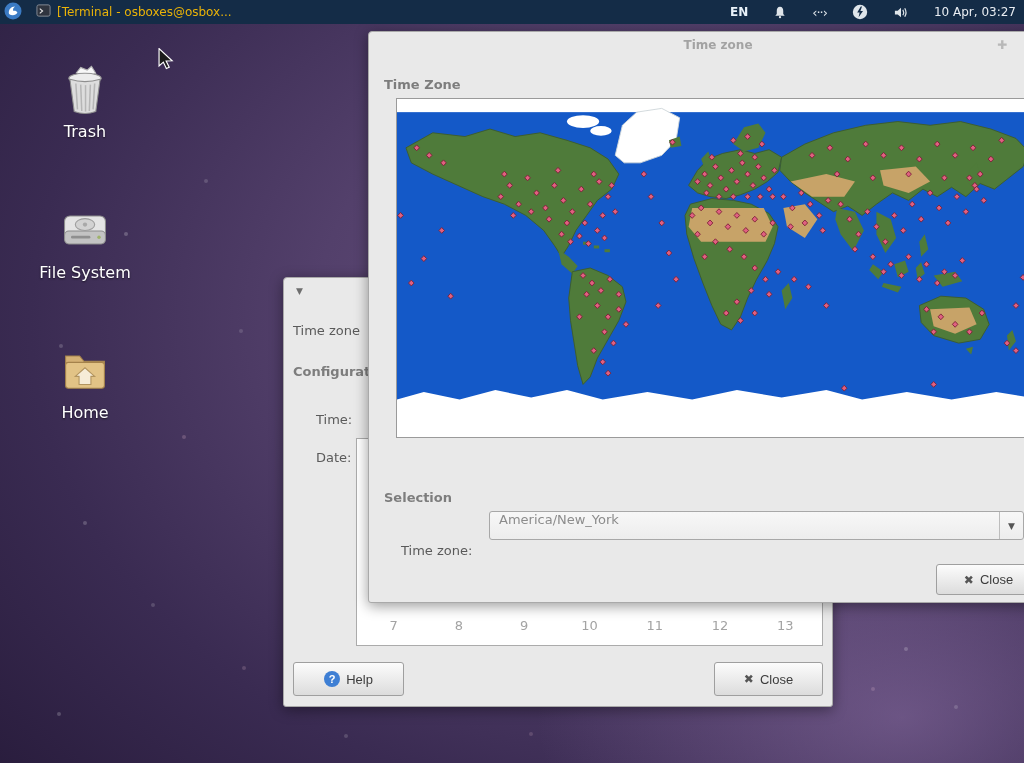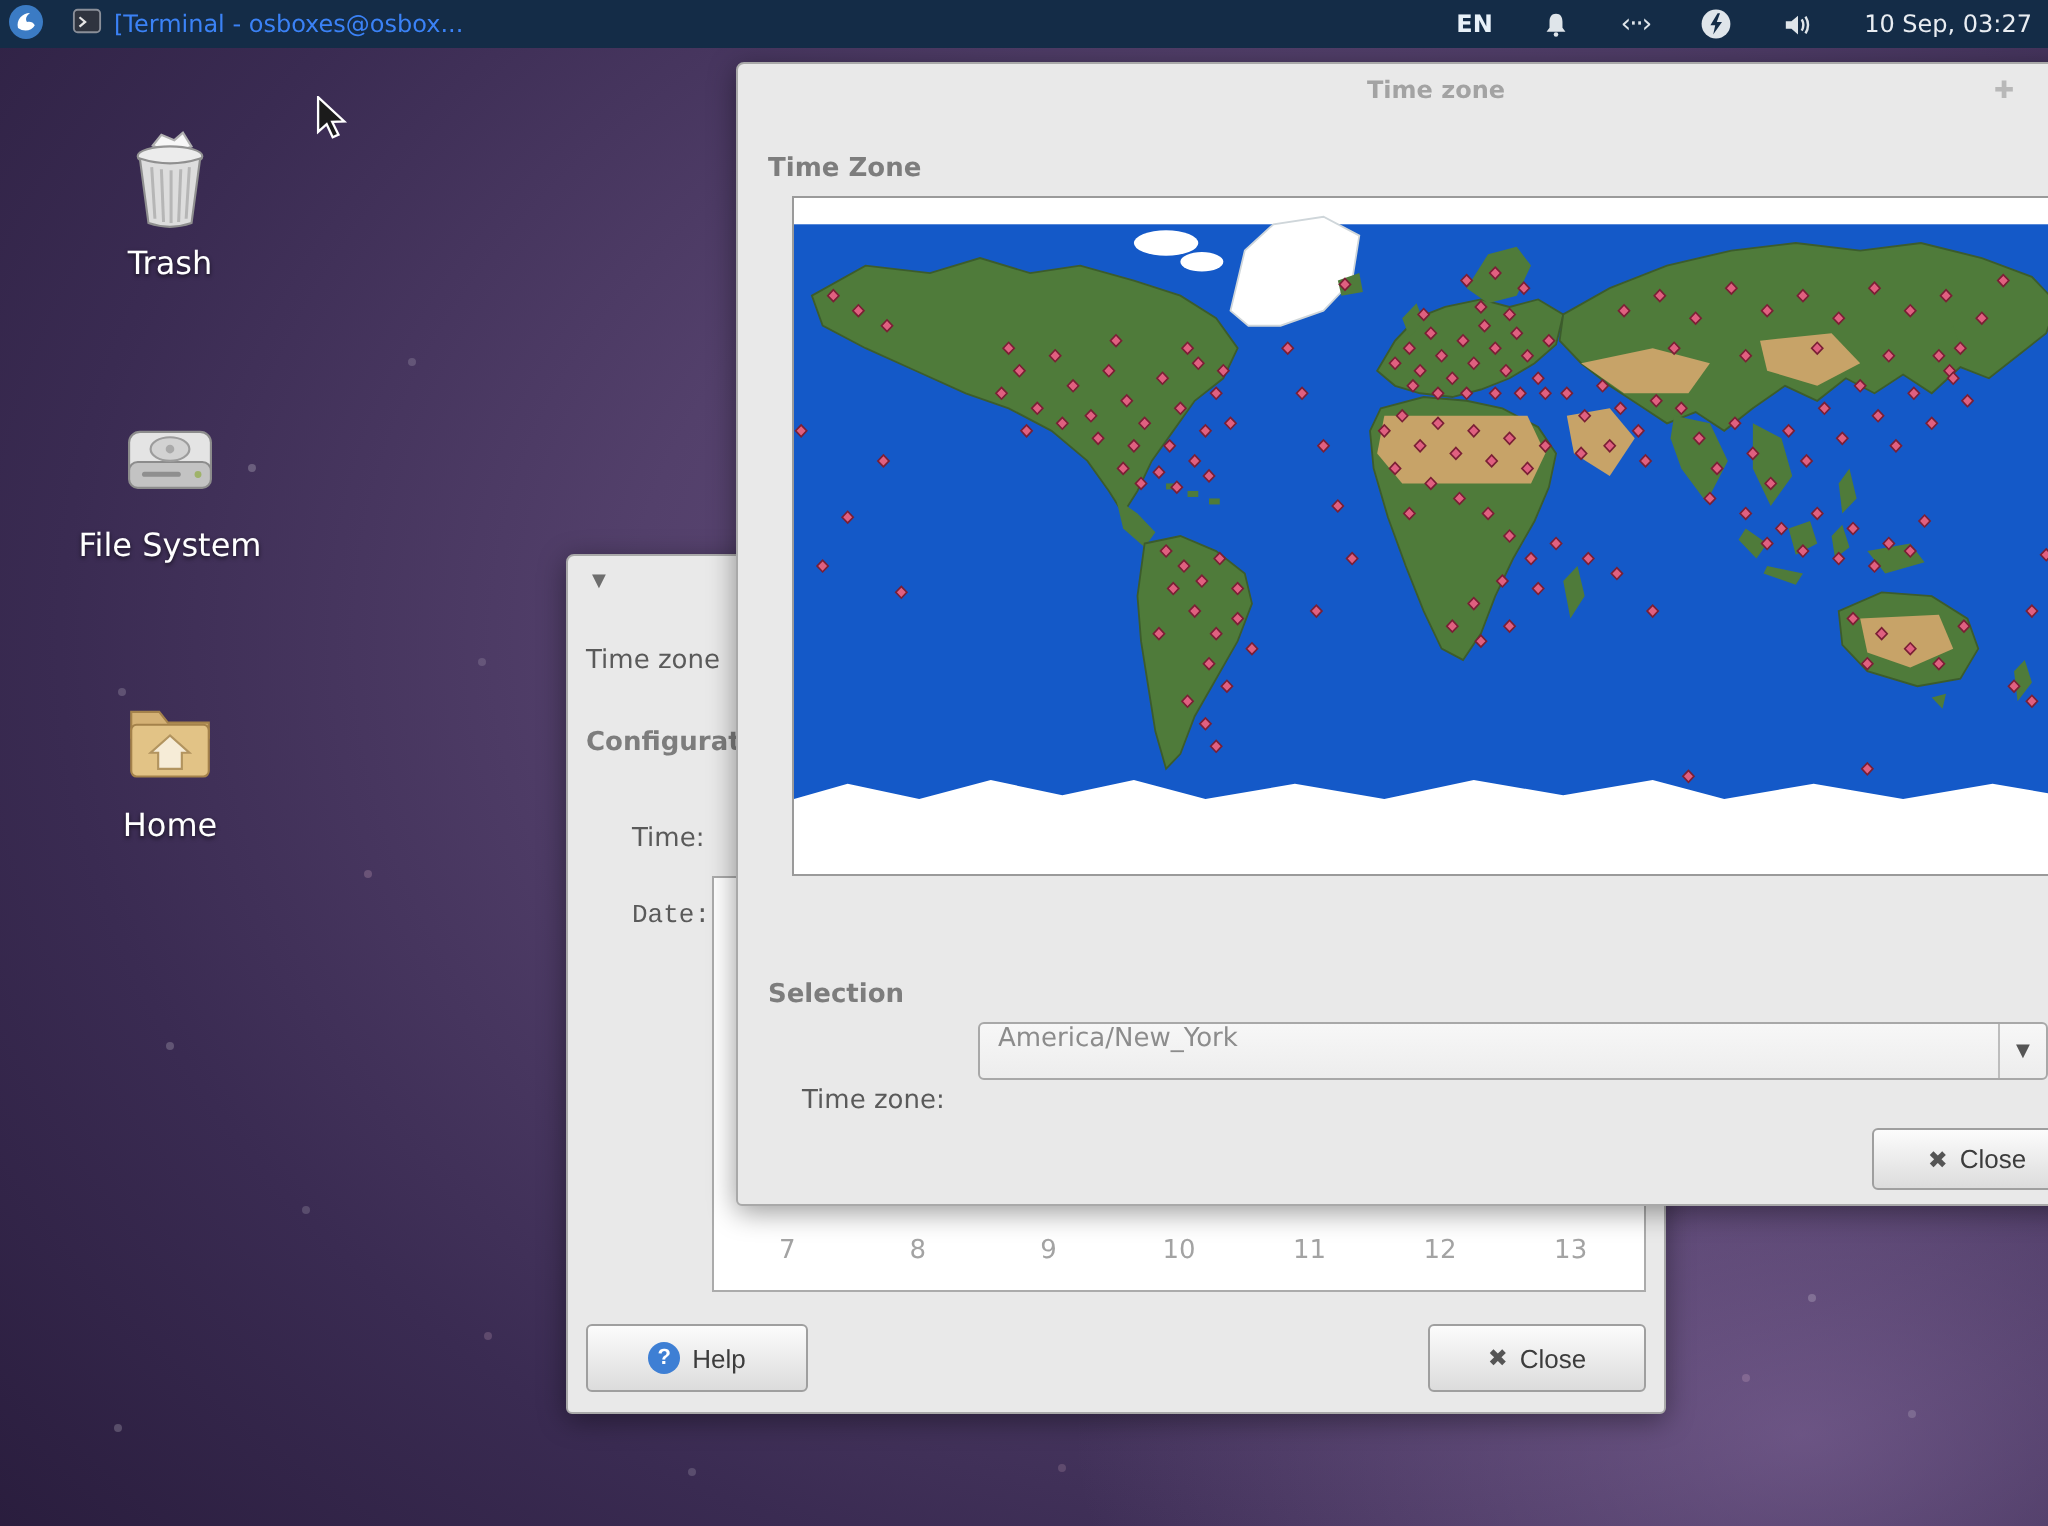--- a/index.html
+++ b/index.html
@@ -13,21 +13,21 @@
   }
   
   .panel {
     position:absolute; left:0; top:0; width:1024px; height:24px;
     background:#142c47; display:flex; align-items:center; z-index:40;
     color:#cfd7df; font-size:12px;
   }
   .menu-btn { width:26px; height:24px; display:flex; align-items:center; justify-content:center; cursor:default; }
   .task-btn {
     height:24px; display:flex; align-items:center; gap:6px; padding:0 8px;
-    color:#3b82f6; max-width:270px; overflow:hidden; white-space:nowrap;
+    color:#eab308; max-width:270px; overflow:hidden; white-space:nowrap;
   }
   .task-btn.active {
     background:linear-gradient(#33679e,#23507f);
     box-shadow:inset 0 0 0 1px #3f76ad; color:#ffffff;
   }
   .task-label { overflow:hidden; text-overflow:ellipsis; white-space:nowrap; }
   .tray { margin-left:auto; display:flex; align-items:center; gap:25px; padding-right:8px; }
   .kbd { font-weight:bold; color:#e8f1f9; }
   .clock { color:#e9edf2; }
   .tray svg { display:block; }
@@ -147,21 +147,21 @@
         <path d="M8.8 2.6 L5.2 8.6 L7.6 8.6 L6.6 13.2 L11 7 L8.4 7 L10 2.6 Z" fill="#142c47"></path>
       </svg>
     </span>
     <span>
       <svg width="16" height="15" viewBox="0 0 17 16">
         <path d="M2 6 L5 6 L8.5 3 L8.5 13 L5 10 L2 10 Z" fill="#dfe5ea"></path>
         <path d="M10.5 5 Q12.2 8 10.5 11" stroke="#dfe5ea" stroke-width="1.3" fill="none"></path>
         <path d="M12.5 3.5 Q15.2 8 12.5 12.5" stroke="#dfe5ea" stroke-width="1.3" fill="none"></path>
       </svg>
     </span>
-    <span class="clock">10 Sep, 03:27</span>
+    <span class="clock">10 Apr, 03:27</span>
   </div>
 </div>
 
 <div class="desk-icon" style="left:37px; top:62px;">
   <div class="glyph">
     <svg width="52" height="56" viewBox="0 0 48 52">
       <polygon points="16,10 20,5 26,7.5 30,4 34,10.5 28,13 20,12" fill="#f7f7f7" stroke="#b0b0b0" stroke-width="1"></polygon>
       <ellipse cx="24" cy="15" rx="15" ry="4.6" fill="#ececec" stroke="#949494" stroke-width="1"></ellipse>
       <path d="M10 16 L14 46 Q24 49.5 34 46 L38 16 Q24 20.5 10 16 Z" fill="#dddddd" stroke="#8f8f8f" stroke-width="1"></path>
       <g stroke="#b6b6b6" stroke-width="1.4">
@@ -201,21 +201,21 @@
   <div class="lbl">Home</div>
 </div>
 
 <div class="dialog" id="settings-dialog">
   <div class="titlebar">
     <span class="shade-arrow">▼</span>
   </div>
   <span class="dlg-label" style="left:9px; top:45px;">Time zone</span>
   <span class="dlg-heading" style="left:9px; top:86px;">Configuration</span>
   <span class="dlg-label" style="left:32px; top:134px;">Time:</span>
-  <span class="dlg-label" style="left:32px; top:172px;font-family:Liberation Mono, monospace;">Date:</span>
+  <span class="dlg-label" style="left:32px; top:172px;">Date:</span>
 
   <div class="calendar">
     <div class="calrow">
       <span>7</span>
       <span>8</span>
       <span>9</span>
       <span>10</span>
       <span>11</span>
       <span>12</span>
       <span>13</span>

